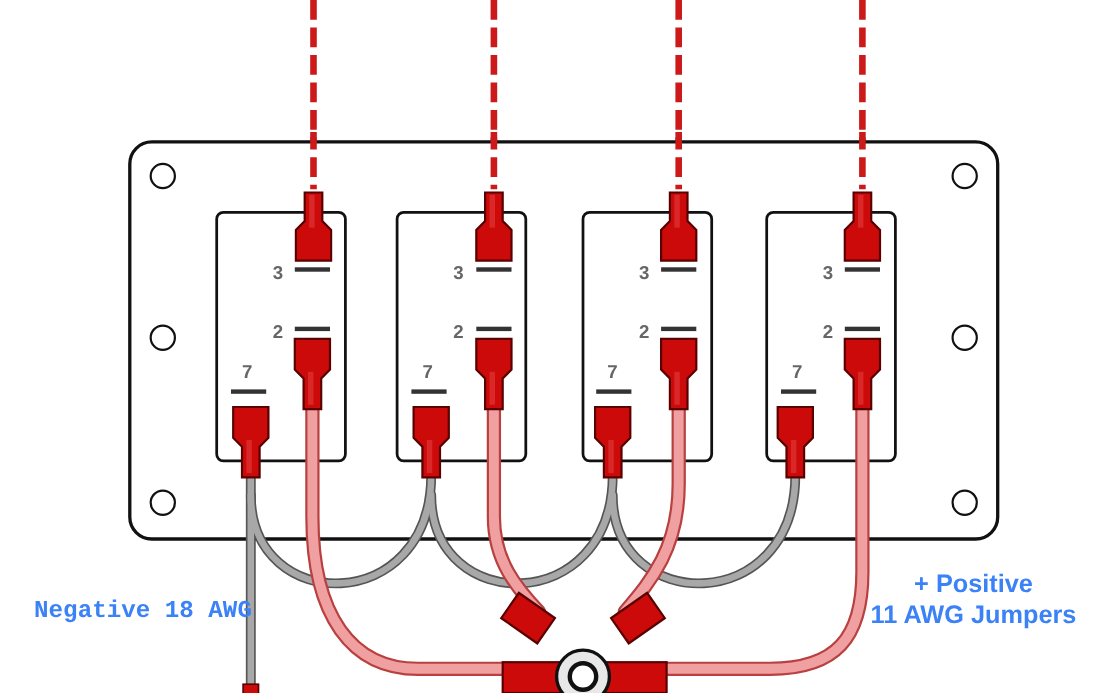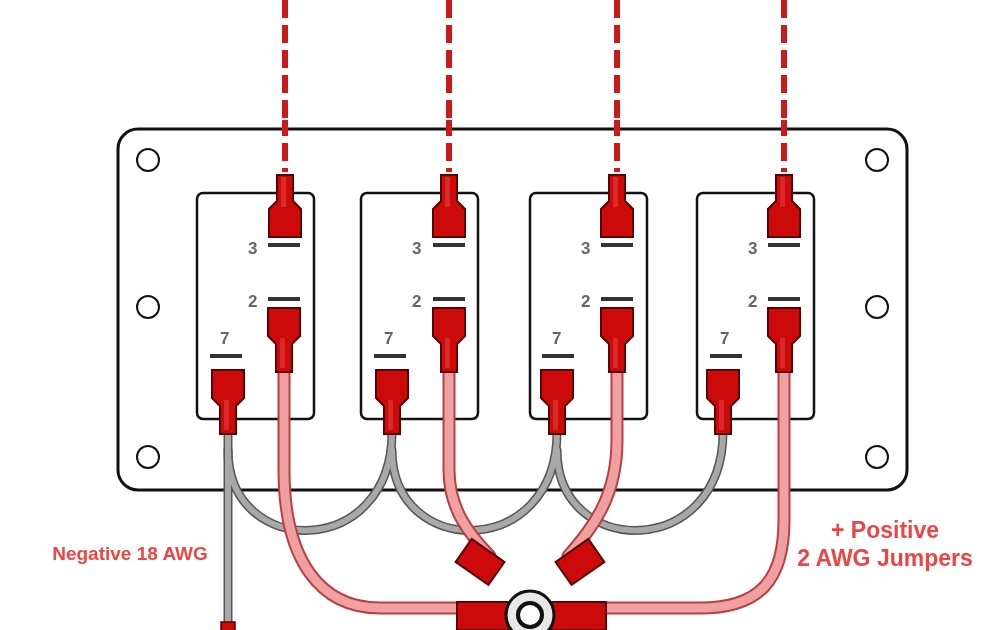--- a/index.html
+++ b/index.html
@@ -1,19 +1,19 @@
 <!DOCTYPE html>
 <html><head>
   <meta charset="utf-8">
   <style>
     html, body { margin: 0; padding: 0; background: #ffffff; }
     body { width: 1000px; height: 630px; overflow: hidden; position: relative; font-family: "Liberation Sans", sans-serif; }
     #diagram { position: absolute; left: 0; top: 0; width: 1000px; height: 630px; }
-    .label { position: absolute; font-family: "Liberation Sans", sans-serif; font-weight: bold; color: #ef4444; text-align: center; line-height: 1.2; }
-    #neg-label { left: 20px; top: 543px; width: 220px; font-size: 19px; }
+    .label { position: absolute; font-family: "Liberation Sans", sans-serif; font-weight: bold; color: #3b82f6; text-align: center; line-height: 1.2; }
+    #neg-label { left: 20px; top: 543px; width: 220px; font-size: 22px; font-family: Liberation Mono, monospace; }
     #pos-label { left: 770px; top: 517px; width: 230px; font-size: 23px; }
     .pin { font-family: "Liberation Sans", sans-serif; font-weight: bold; font-size: 17px; fill: #666666; }
   </style>
 </head>
 <body>
 
 <svg id="diagram" width="1000" height="630" viewBox="0 0 1000 630" xmlns="http://www.w3.org/2000/svg">
   <defs>
     <g id="conn-down">
 
@@ -153,14 +153,14 @@
     <circle cx="530" cy="615" r="24" fill="#e8e8e8" stroke="#111111" stroke-width="3"></circle>
     <circle cx="530" cy="615" r="12" fill="#ffffff" stroke="#111111" stroke-width="4"></circle>
   </g>
 </svg>
 
 <div id="neg-label" class="label">
   <div>Negative 18 AWG</div>
 </div>
 <div id="pos-label" class="label">
   <div>+ Positive</div>
-  <div>2 AWG Jumpers</div>
+  <div>11 AWG Jumpers</div>
 </div>
 
 </body></html>

